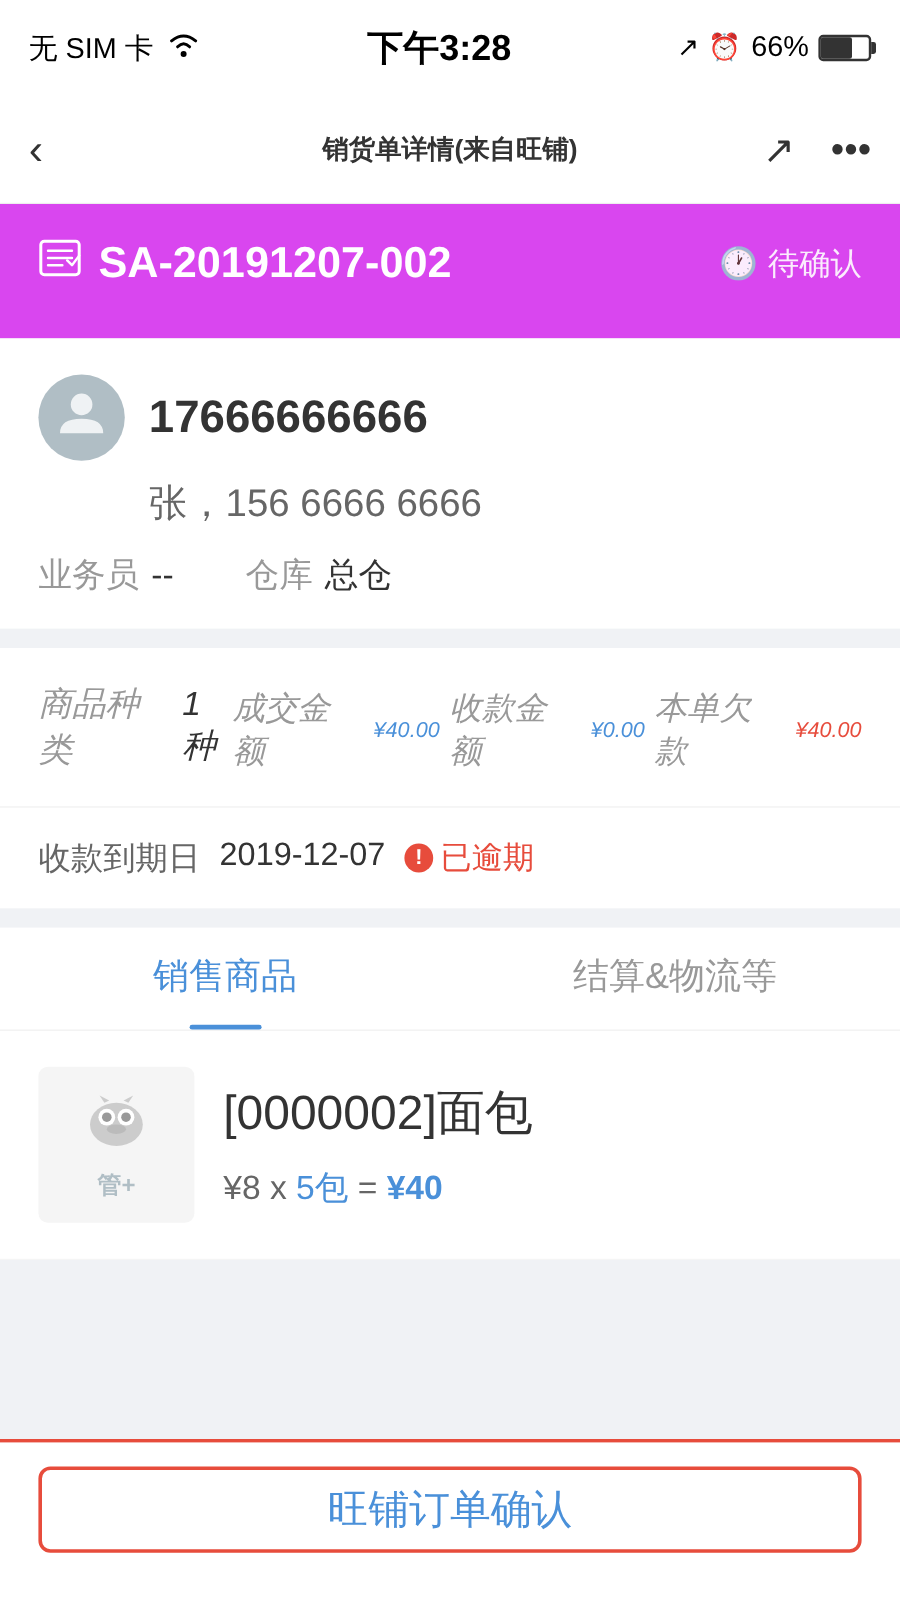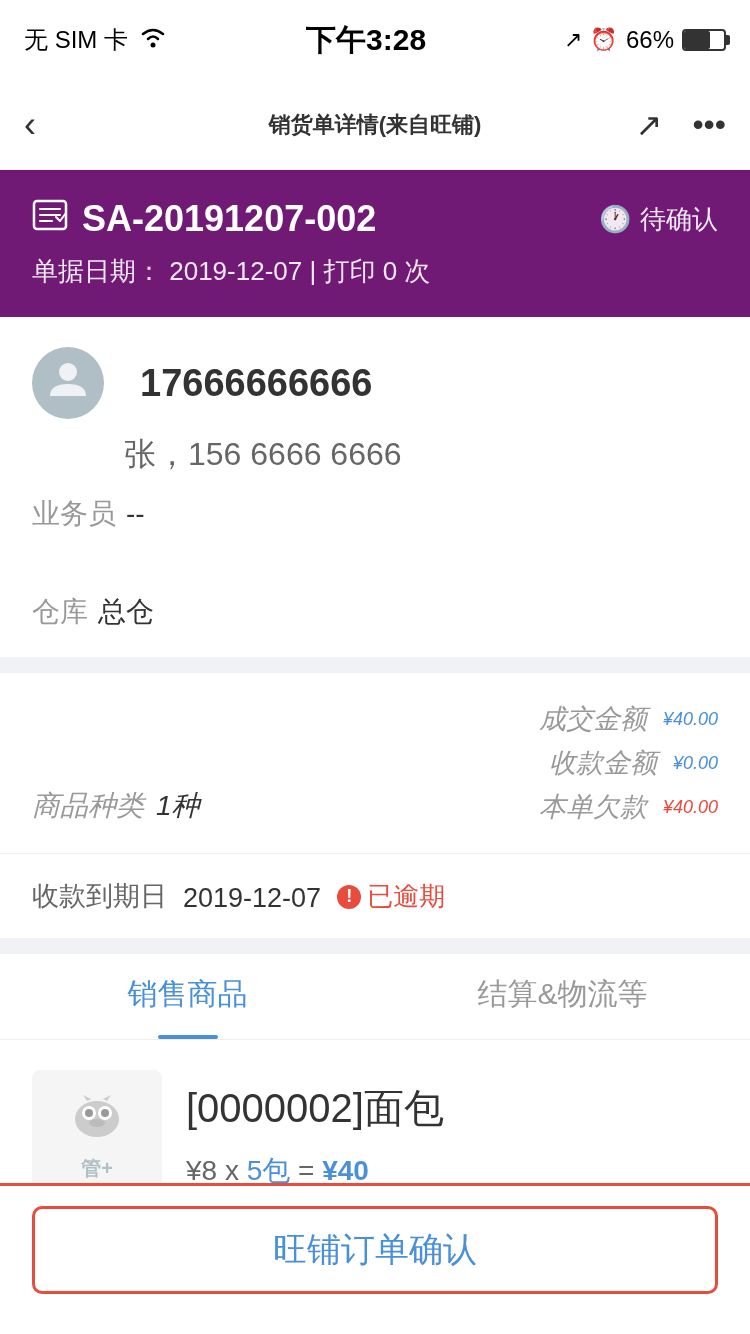--- a/index.html
+++ b/index.html
@@ -104,21 +104,21 @@
     }
     .nav-icon {
       font-size: 32px;
       color: #333;
       cursor: pointer;
     }
 
     
     .order-header-card {
       width: 750px;
-      background: #701a75;
+      background: #d946ef;
       padding: 28px 32px 28px 32px;
     }
     .order-id-row {
       display: flex;
       align-items: center;
       justify-content: space-between;
       margin-bottom: 14px;
     }
     .order-id {
       display: flex;
@@ -143,21 +143,21 @@
 
     
     .customer-section {
       background: #fff;
       padding: 30px 32px 26px 32px;
       margin-top: 0;
     }
     .customer-row {
       display: flex;
       align-items: center;
-      gap: 36px;
+      gap: 20px;
       margin-bottom: 14px;
     }
     .avatar {
       width: 72px;
       height: 72px;
       border-radius: 50%;
       background: #b0bec5;
       display: flex;
       align-items: center;
       justify-content: center;
@@ -175,21 +175,20 @@
     .customer-name {
       font-size: 32px;
       color: #666;
       padding-left: 92px;
       margin-bottom: 18px;
     }
     .customer-meta {
       display: flex;
       gap: 60px;
       padding-left: 0;
-      flex-direction: column;
     }
     .meta-item {
       display: flex;
       align-items: center;
       gap: 10px;
       font-size: 28px;
       color: #666;
     }
     .meta-label {
       color: #999;
@@ -223,21 +222,21 @@
       color: #666;
     }
     .summary-kind-label {
       color: #999;
     }
     .summary-kind-value {
       color: #333;
     }
     .summary-right {
       display: flex;
-      flex-direction: column;
+      flex-direction: row;
       align-items: flex-end;
       gap: 8px;
     }
     .amount-row {
       display: flex;
       align-items: center;
       gap: 16px;
       font-size: 27px;
     }
     .amount-label {
@@ -250,21 +249,21 @@
     .amount-value.red {
       color: #e74c3c;
     }
 
     
     .due-section {
       background: #fff;
       padding: 24px 32px;
       border-top: 1px solid #f0f0f0;
       display: flex;
-      align-items: flex-end;
+      align-items: flex-start;
       gap: 16px;
       font-size: 27px;
     }
     .due-label {
       color: #666;
     }
     .due-date {
       color: #333;
     }
     .overdue-badge {
@@ -392,21 +391,21 @@
       position: fixed;
       bottom: 0;
       left: 0;
       width: 750px;
       background: #fff;
       padding: 20px 32px 40px;
       border-top: 3px solid #e74c3c;
     }
     .confirm-btn {
       width: 100%;
-      height: 88px;
+      height: 72px;
       background: #fff;
       border: 3px solid #e74c3c;
       border-radius: 10px;
       font-size: 34px;
       color: #4a90d9;
       cursor: pointer;
       display: flex;
       align-items: center;
       justify-content: center;
       font-weight: 500;
@@ -456,25 +455,20 @@
           <path d="M8 10 H28 M8 16 H28 M8 22 H20" stroke="white" stroke-width="2" stroke-linecap="round"></path>
           <path d="M24 18 L28 22 L34 14" stroke="white" stroke-width="2" stroke-linecap="round" stroke-linejoin="round"></path>
         </svg>
       </span>
       <span>SA-20191207-002</span>
     </div>
     <div class="order-status">
       <span>🕐</span>
       <span>待确认</span>
     </div>
-  </div>
-  <div class="order-date-row">
-    <span>单据日期：</span>
-    <span>2019-12-07</span>
-    <span>| 打印 0 次</span>
   </div>
 </div>
 
 <div class="customer-section">
   <div class="customer-row">
     <div class="avatar">
       <span class="avatar-icon">
         <svg width="44" height="44" viewBox="0 0 44 44" fill="none">
           <circle cx="22" cy="16" r="9" fill="#fff" opacity="0.8"></circle>
           <path d="M4 40 Q4 28 22 28 Q40 28 40 40" fill="#fff" opacity="0.8"></path>

